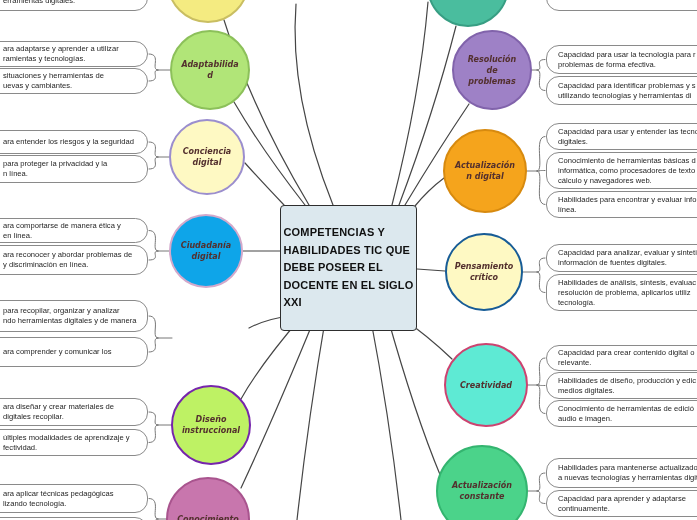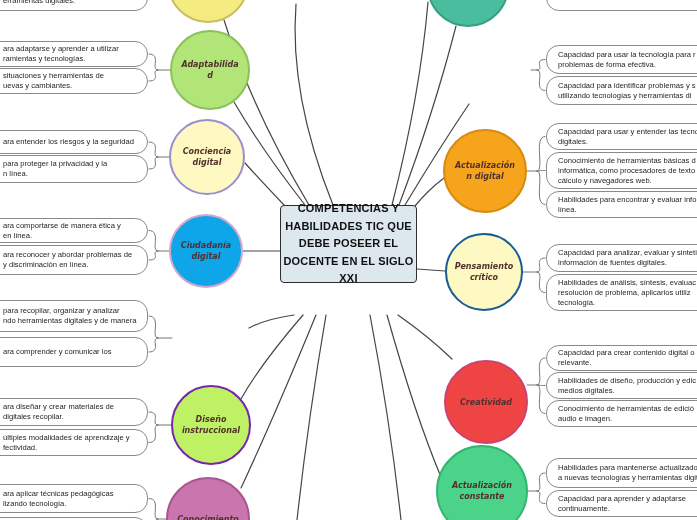--- a/index.html
+++ b/index.html
@@ -9,23 +9,23 @@
   .tbox{position:absolute;background:#ffffff;border:1px solid #8a8a8a;border-radius:13px;
         box-sizing:border-box;display:flex;flex-direction:column;justify-content:center;z-index:1;}
   .tbox.left{padding:3px 6px 3px 44px;}
   .tbox.right{padding:3px 4px 3px 11px;}
   .tbox.bottom-align{justify-content:flex-end;padding-bottom:4px;}
   .tline{white-space:nowrap;font-size:7.6px;line-height:10px;color:#1e1e1e;}
   .circle{position:absolute;border-radius:50%;display:flex;align-items:center;justify-content:center;
           text-align:center;z-index:2;box-sizing:border-box;border:2px solid transparent;}
   .clabel{font-family:"DejaVu Sans",sans-serif;font-style:italic;font-weight:700;
           font-size:8px;line-height:11px;color:#53302e;}
-  .center-node{position:absolute;left:280px;top:205px;width:137px;height:78px;background:#dce8ee;
+  .center-node{position:absolute;left:280px;top:205px;width:137px;height:126px;background:#dce8ee;
                border:1.6px solid #2e2e2e;border-radius:4px;display:flex;align-items:center;
-               justify-content:center;text-align:center;z-index:3;box-sizing:border-box;}
+               justify-content:center;z-index:3;box-sizing:border-box;}
   .center-title{font-weight:700;font-size:11px;line-height:17.5px;letter-spacing:.2px;
                 white-space:pre-line;color:#101010;}
 </style>
 </head>
 <body>
 
 <div class="stage" id="stage">
     <svg width="697" height="520" class="links">
       <path d="M 309 205 Q 252 110 224 20" fill="none" stroke="#454545" stroke-width="1.2" stroke-linecap="round"></path>
       <path d="M 305 205 Q 262 150 234 102" fill="none" stroke="#454545" stroke-width="1.2" stroke-linecap="round"></path>
@@ -174,20 +174,27 @@
       <div class="clabel"></div>
     </div>
     <div class="tbox right" style="left: 546px; top: 45px; width: 194px; height: 29px;">
       <div class="tline">Capacidad para usar la tecnología para r</div>
       <div class="tline">problemas de forma efectiva.</div>
     </div>
     <div class="tbox right" style="left: 546px; top: 76px; width: 194px; height: 29px;">
       <div class="tline">Capacidad para identificar problemas y s</div>
       <div class="tline">utilizando tecnologías y herramientas di</div>
     </div>
+    <div class="circle" style="left: 452px; top: 30px; width: 80px; height: 80px; background: rgb(158, 129, 198); border-color: rgb(129, 99, 171);">
+      <div class="clabel">
+        <div>Resolución</div>
+        <div>de</div>
+        <div>problemas</div>
+      </div>
+    </div>
     <div class="tbox right" style="left: 546px; top: 123px; width: 194px; height: 27px;">
       <div class="tline">Capacidad para usar y entender las tecnol</div>
       <div class="tline">digitales.</div>
     </div>
     <div class="tbox right" style="left: 546px; top: 152px; width: 194px; height: 37px;">
       <div class="tline">Conocimiento de herramientas básicas d</div>
       <div class="tline">informática, como procesadores de texto</div>
       <div class="tline">cálculo y navegadores web.</div>
     </div>
     <div class="tbox right" style="left: 546px; top: 191px; width: 194px; height: 27px;">
@@ -220,21 +227,21 @@
       <div class="tline">relevante.</div>
     </div>
     <div class="tbox right" style="left: 546px; top: 372px; width: 194px; height: 27px;">
       <div class="tline">Habilidades de diseño, producción y edic</div>
       <div class="tline">medios digitales.</div>
     </div>
     <div class="tbox right" style="left: 546px; top: 400px; width: 194px; height: 27px;">
       <div class="tline">Conocimiento de herramientas de edició</div>
       <div class="tline">audio e imagen.</div>
     </div>
-    <div class="circle" style="left: 444px; top: 360px; width: 84px; height: 84px; background: #ef4444; border-color: rgb(204, 67, 112);">
+    <div class="circle" style="left: 444px; top: 343px; width: 84px; height: 84px; background: #5eead4; border-color: rgb(204, 67, 112);">
       <div class="clabel">
         <div>Creatividad</div>
       </div>
     </div>
     <div class="tbox right" style="left: 546px; top: 458px; width: 194px; height: 30px;">
       <div class="tline">Habilidades para mantenerse actualizado</div>
       <div class="tline">a nuevas tecnologías y herramientas digita</div>
     </div>
     <div class="tbox right" style="left: 546px; top: 490px; width: 194px; height: 27px;">
       <div class="tline">Capacidad para aprender y adaptarse</div>

